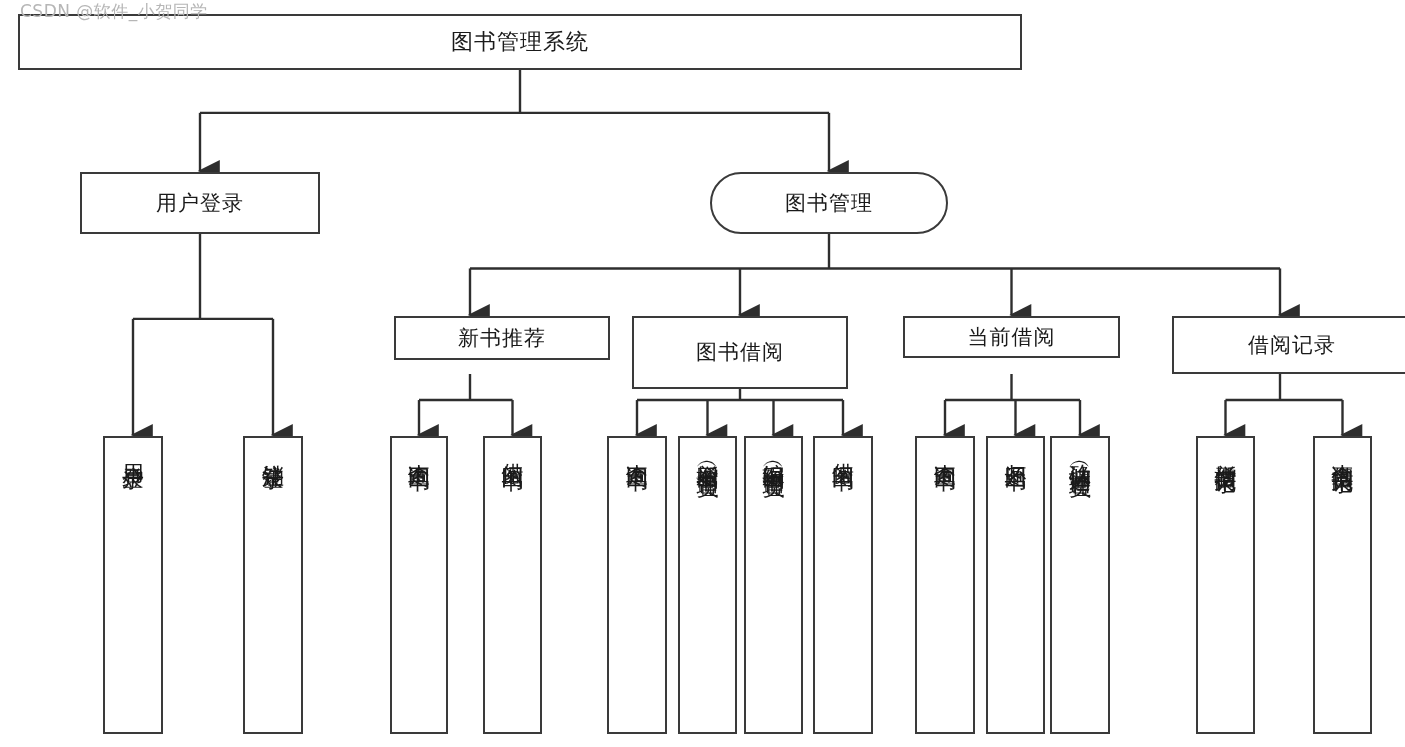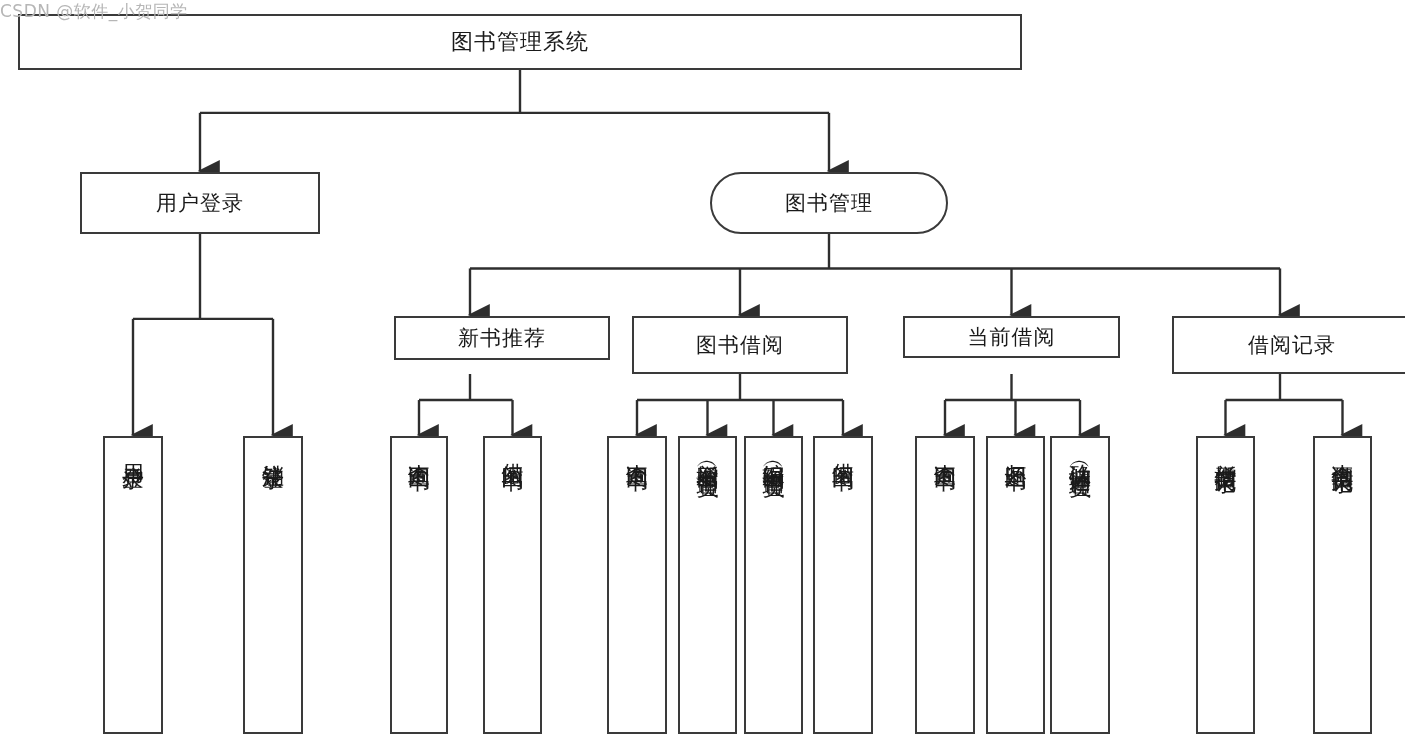--- a/index.html
+++ b/index.html
@@ -64,20 +64,21 @@
     font-size: 22px;
   }
   .watermark {
     position: absolute;
     color: #b6b6b6;
     font-size: 17px;
     letter-spacing: 0.5px;
     white-space: nowrap;
     z-index: 5;
     font-family: "DejaVu Sans", "Liberation Sans", sans-serif;
+    padding-left: 20px;
   }
 </style>
 </head>
 <body>
 
 <div id="canvas">
   <svg class="edges" viewBox="0 0 1405 747">
     <defs>
       <marker id="arrow" viewBox="0 0 12 12" refX="6" refY="10" markerWidth="11" markerHeight="11" orient="auto-start-reverse">
         <path d="M 1 1 L 6 11 L 11 1 Z" fill="#2e2e2e"></path>
@@ -126,21 +127,21 @@
     </div>
     <div class="node horiz" style="left: 80px; top: 172px; width: 240px; height: 62px;">
       <span class="label">用户登录</span>
     </div>
     <div class="node horiz" style="left: 710px; top: 172px; width: 238px; height: 62px; border-radius: 31px;">
       <span class="label">图书管理</span>
     </div>
     <div class="node horiz" style="left: 362px; top: 316px; width: 216px; height: 44px; margin-left: 32px;">
       <span class="label">新书推荐</span>
     </div>
-    <div class="node horiz" style="left: 632px; top: 316px; width: 216px; height: 58px;">
+    <div class="node horiz" style="left: 632px; top: 316px; width: 216px; height: 73px;">
       <span class="label">图书借阅</span>
     </div>
     <div class="node horiz" style="left: 903px; top: 316px; width: 217px; height: 42px;">
       <span class="label">当前借阅</span>
     </div>
     <div class="node horiz" style="left: 1172px; top: 316px; width: 240px; height: 58px;">
       <span class="label">借阅记录</span>
     </div>
     <div class="node vert" style="left: 103px; top: 436px; width: 60px; height: 298px;">
       <span class="label">用户登录</span>

